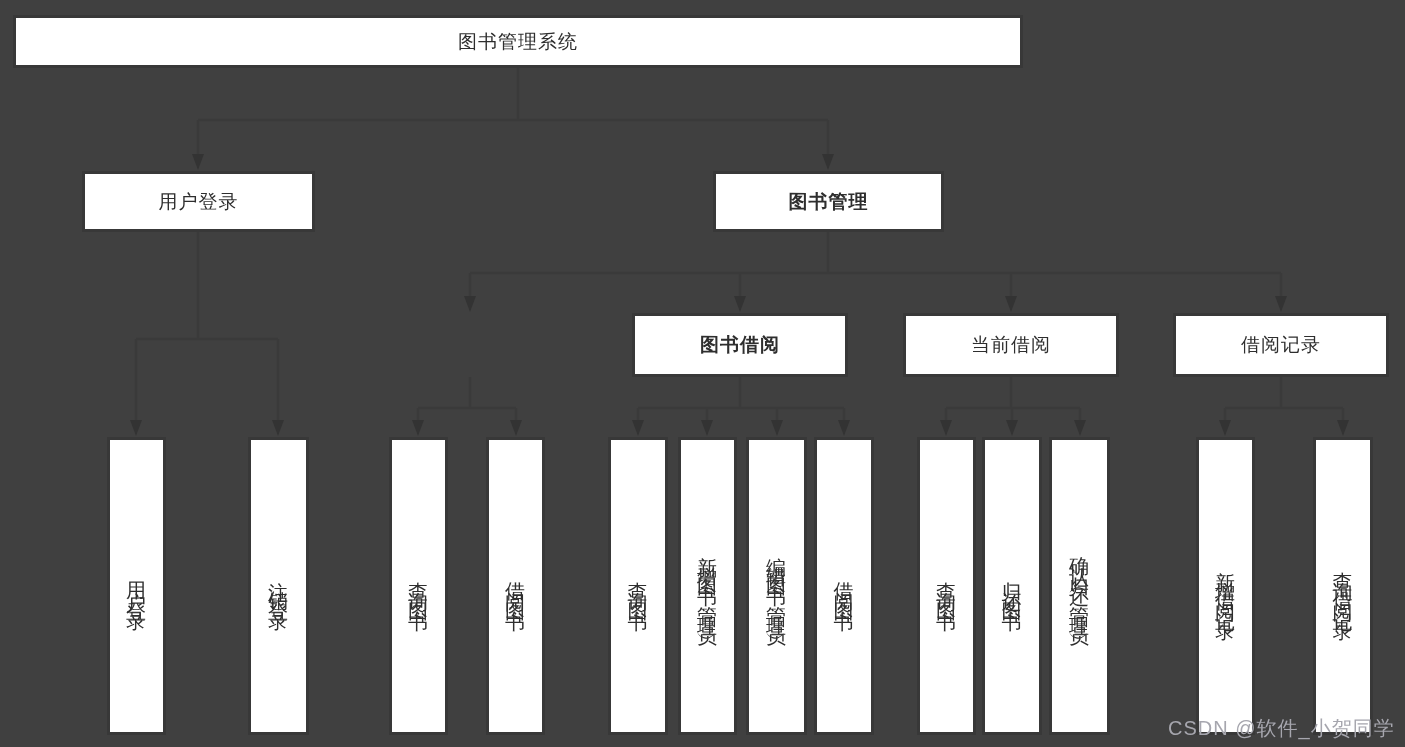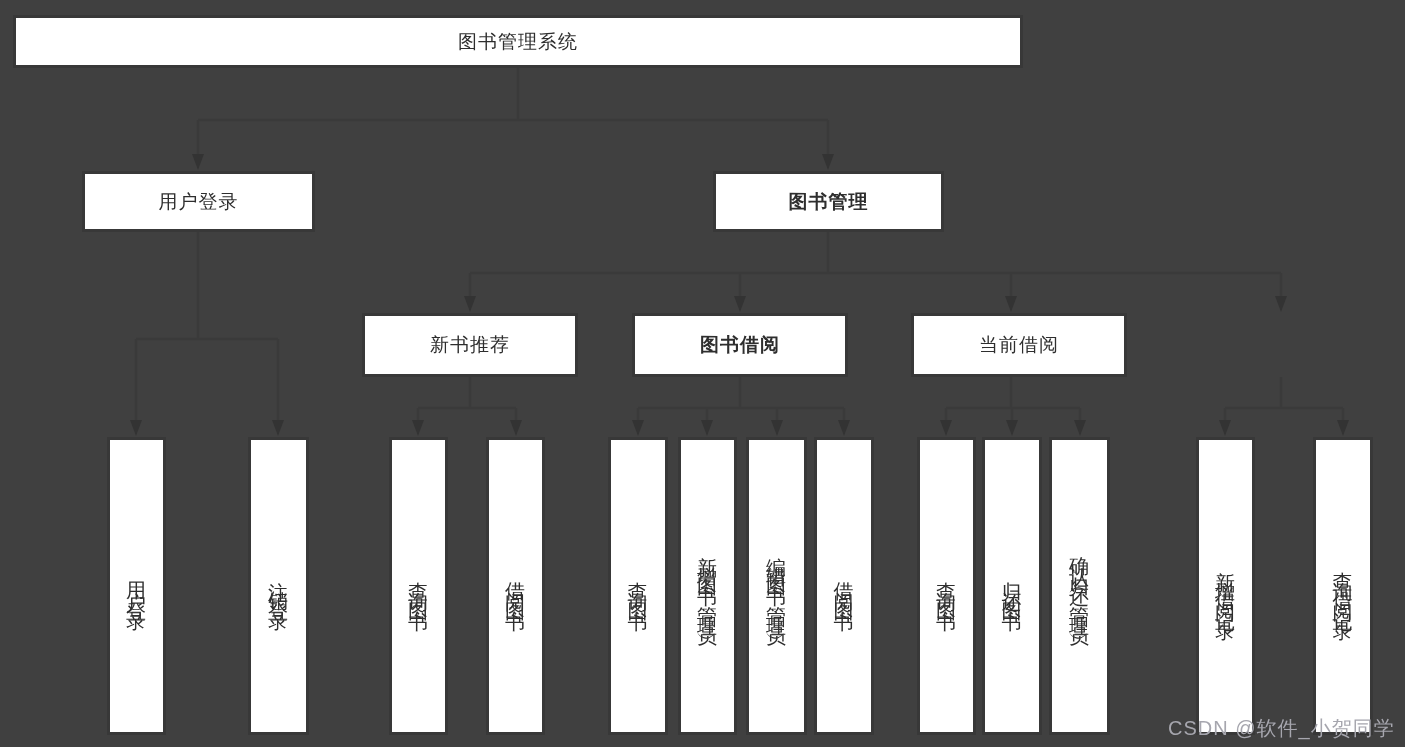--- a/index.html
+++ b/index.html
@@ -28,21 +28,21 @@
     text-orientation:mixed;
     font-size:20px;
     letter-spacing:10px;
     line-height:1;
   }
   
   .root   { left:13px;  top:15px;  width:1010px; height:53px; }
   .l2a    { left:82px;  top:171px; width:233px;  height:61px; }
   .l2b    { left:713px; top:171px; width:231px;  height:61px;font-weight:bold; }
   .l3     { top:313px; width:216px; height:64px; }
-  .l3a { left:362px; }  .l3b { left:632px;font-weight:bold; }  .l3c { left:903px;margin-left:8px; }  .l3d { left:1173px; }
+  .l3a { left:362px; }  .l3b { left:632px;font-weight:bold; }  .l3c { left:903px; }  .l3d { left:1173px; }
   .leaf   { top:437px; height:298px; }
   .lfA1 { left:107px;  width:59px; }
   .lfA2 { left:248px;  width:61px; }
   .lfB1 { left:389px;  width:59px; }
   .lfB2 { left:486px;  width:59px; }
   .lfC1 { left:608px;  width:60px; }
   .lfC2 { left:678px;  width:59px; }
   .lfC3 { left:746px;  width:61px; }
   .lfC4 { left:814px;  width:60px; }
   .lfD1 { left:917px;  width:59px; }
@@ -98,23 +98,23 @@
     <path d="M1281,377 V408 M1225,408 H1343 M1225,408 V422 M1343,408 V422"></path>
     <polygon points="1219,420 1231,420 1225,436"></polygon>
     <polygon points="1337,420 1349,420 1343,436"></polygon>
   </svg>
 
   <div class="node h-node root">图书管理系统</div>
 
   <div class="node h-node l2a">用户登录</div>
   <div class="node h-node l2b">图书管理</div>
 
-  <div class="node h-node l3 l3a">新书推荐</div>
   <div class="node h-node l3 l3b">图书借阅</div>
   <div class="node h-node l3 l3c">当前借阅</div>
+  <div class="node h-node l3 l3d">借阅记录</div>
 
   <div class="node v-node leaf lfA1">用户登录</div>
   <div class="node v-node leaf lfA2">注销登录</div>
 
   <div class="node v-node leaf lfB1">查询图书</div>
   <div class="node v-node leaf lfB2">借阅图书</div>
 
   <div class="node v-node leaf lfC1">查询图书</div>
   <div class="node v-node leaf lfC2">新增图书（管理员）</div>
   <div class="node v-node leaf lfC3">编辑图书（管理员）</div>

